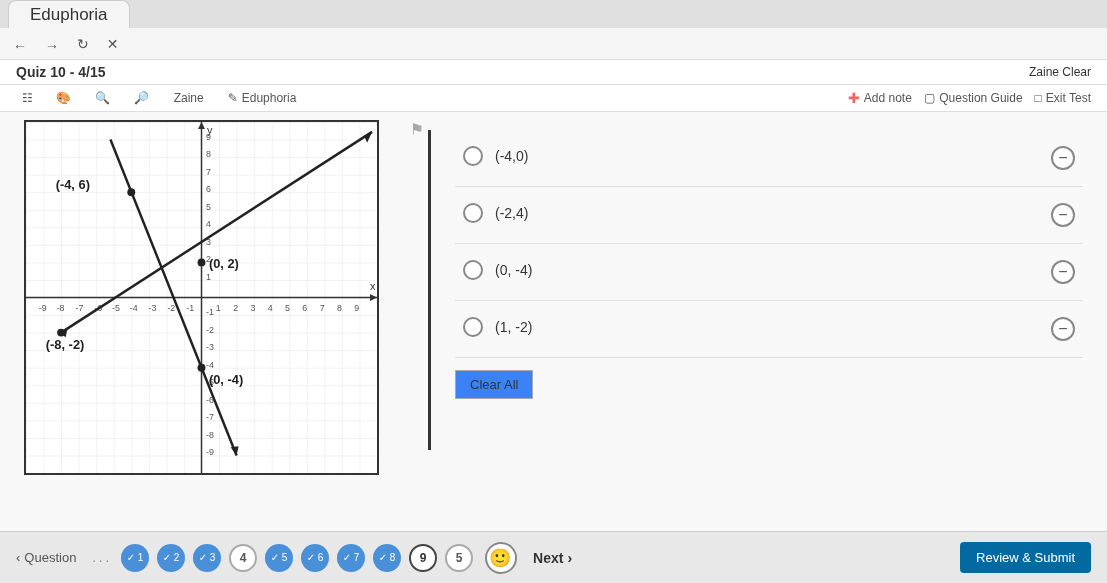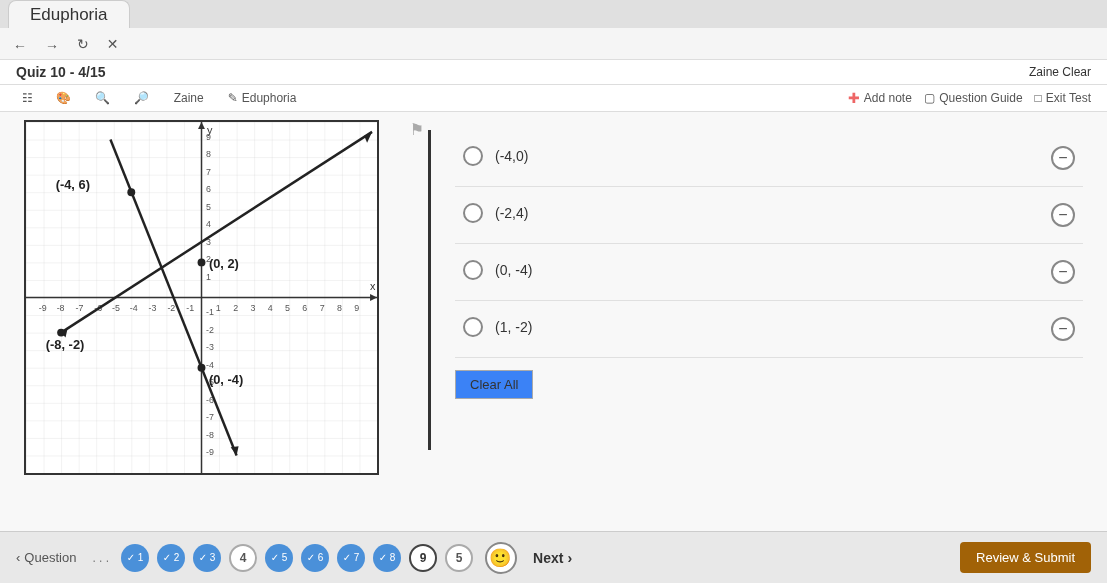--- a/index.html
+++ b/index.html
@@ -286,21 +286,21 @@
       cursor: pointer;
       font-size: 14px;
       font-weight: bold;
       color: #333;
       display: flex;
       align-items: flex-start;
       gap: 4px;
       margin-left: 8px;
     }
     .review-submit-btn {
-      background: #a16207;
+      background: #0369a1;
       color: #fff;
       border: none;
       border-radius: 4px;
       padding: 8px 16px;
       font-size: 13px;
       cursor: pointer;
       margin-left: auto;
       white-space: nowrap;
     }
     

